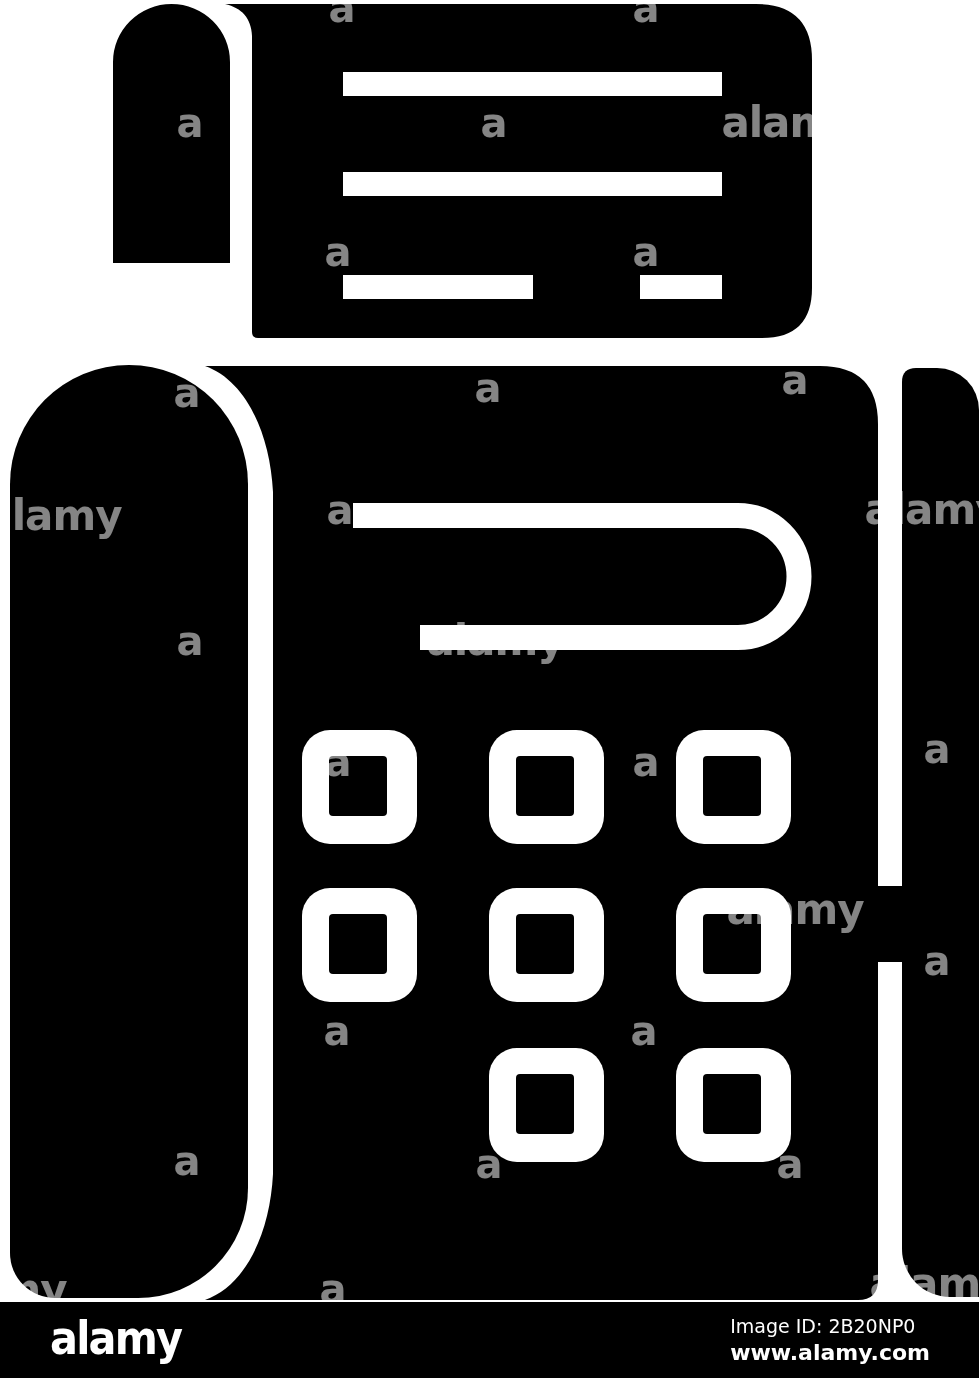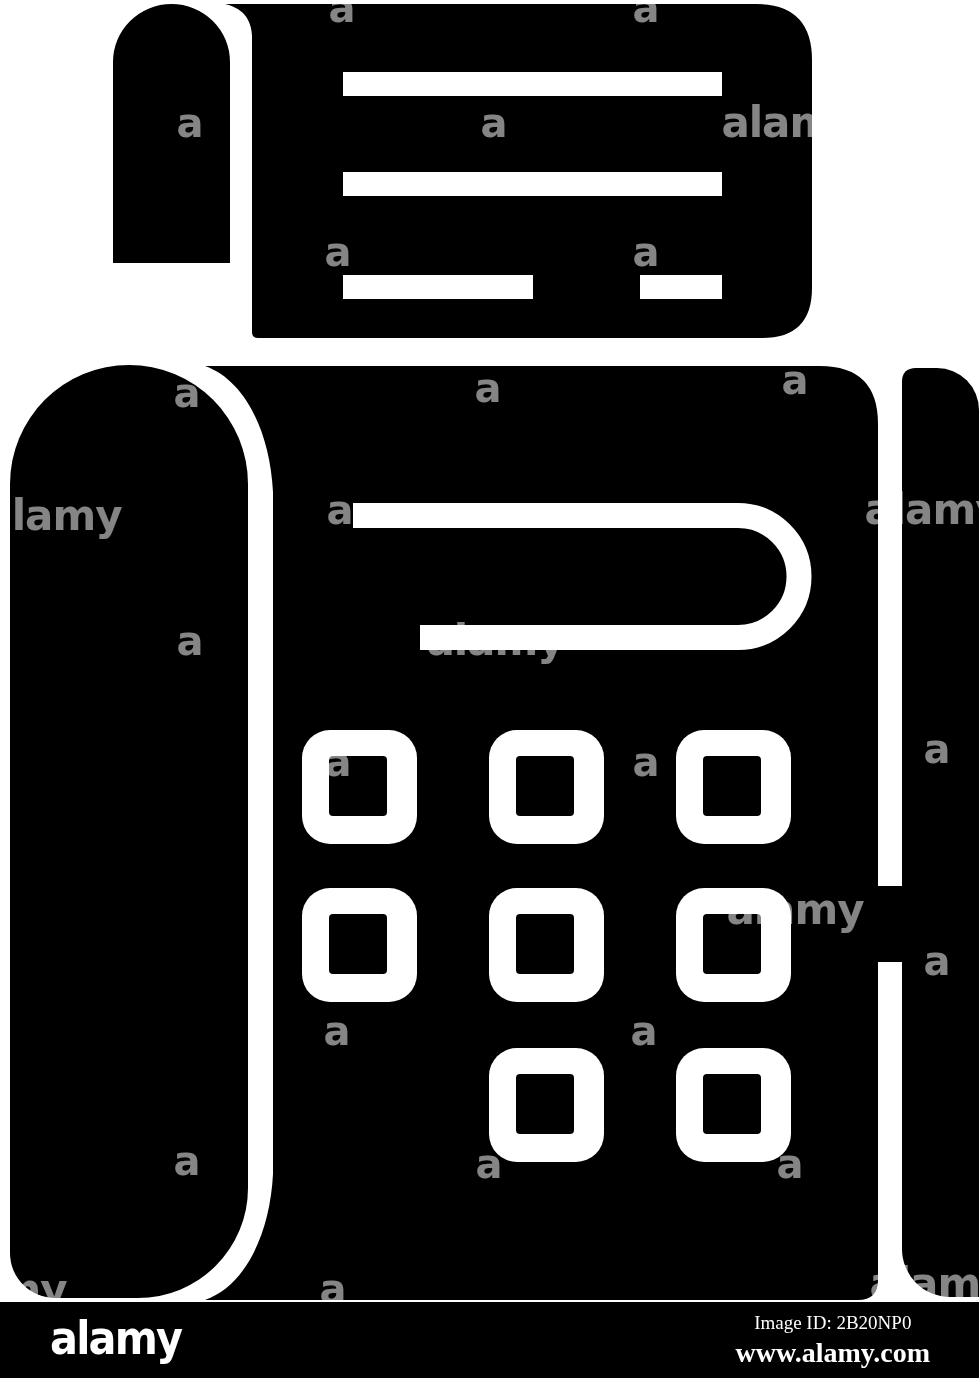--- a/index.html
+++ b/index.html
@@ -35,26 +35,25 @@
     box-sizing:border-box;
     padding:0 49px 0 50px;
   }
   #footer-logo{
     color:var(--footer-text,#fff);
     font-size:46px;font-weight:bold;letter-spacing:-2px;
     transform:scaleX(0.9);transform-origin:left center;
     margin-top:-4px;
   }
   #footer-right{
-    text-align:center;
+    text-align:left;
     color:var(--footer-text,#fff);
-    font-family:Liberation Serif, serif;
   }
   #footer-image-id{font-size:19px;font-weight:normal;}
-  #footer-url{font-size:28px;font-weight:bold;margin-top:3px;}
+  #footer-url{font-size:22px;font-weight:bold;margin-top:3px;}
 </style>
 </head>
 <body>
 
 <div id="canvas" style="--page-bg: #ffffff; --icon-color: #000000; --icon-detail: #ffffff; --wm-color: rgba(255,255,255,0.52); --footer-bg: #000000; --footer-text: #ffffff;">
 
   <svg id="icon-svg" width="979" height="1390" viewBox="0 0 979 1390">
 
     <path class="glyph" d="M225,4 L756,4 Q812,4 812,60 L812,288 Q812,338 762,338 L258,338
              Q252,338 252,332 L252,36 C251,18 242,8 225,4 Z"></path>

